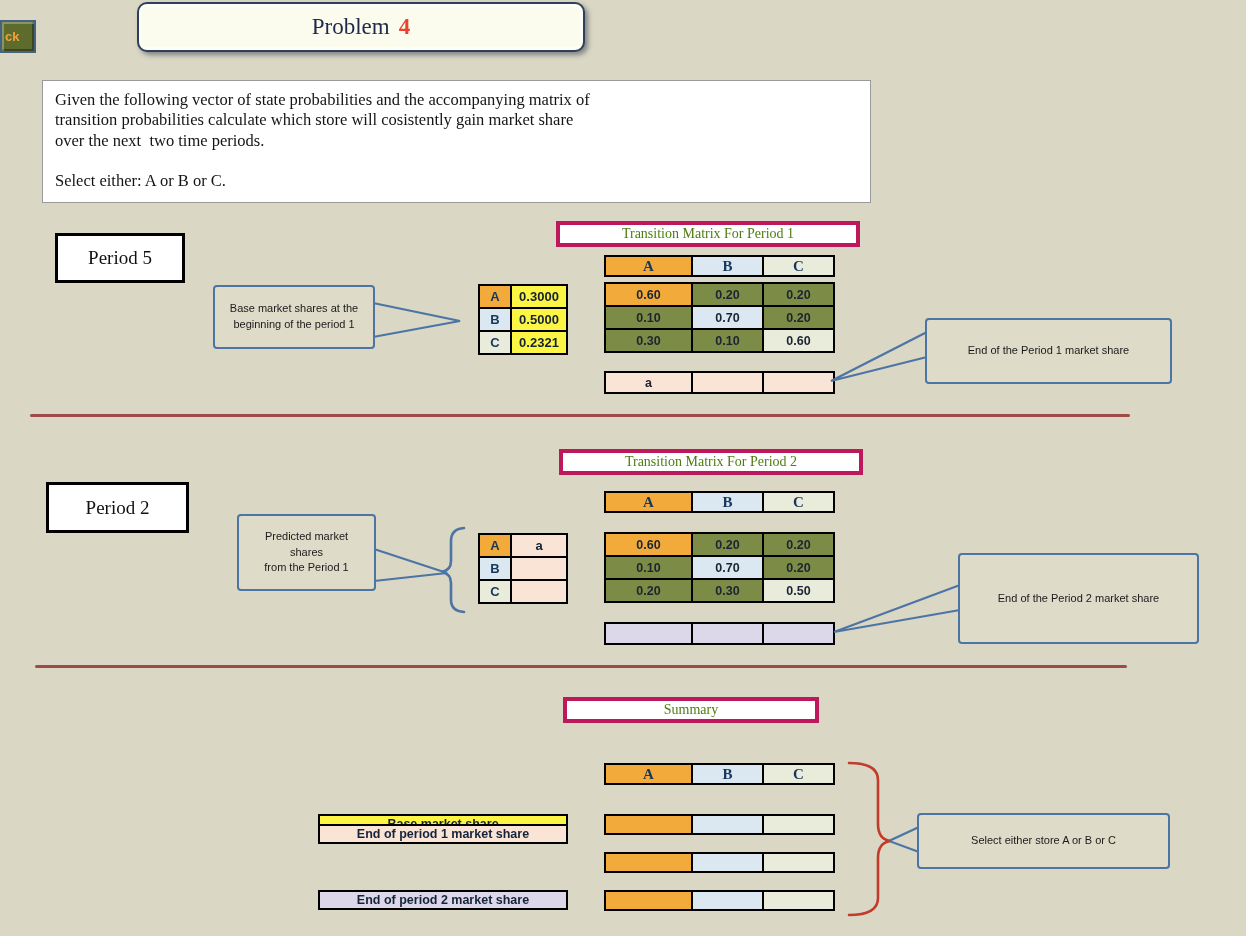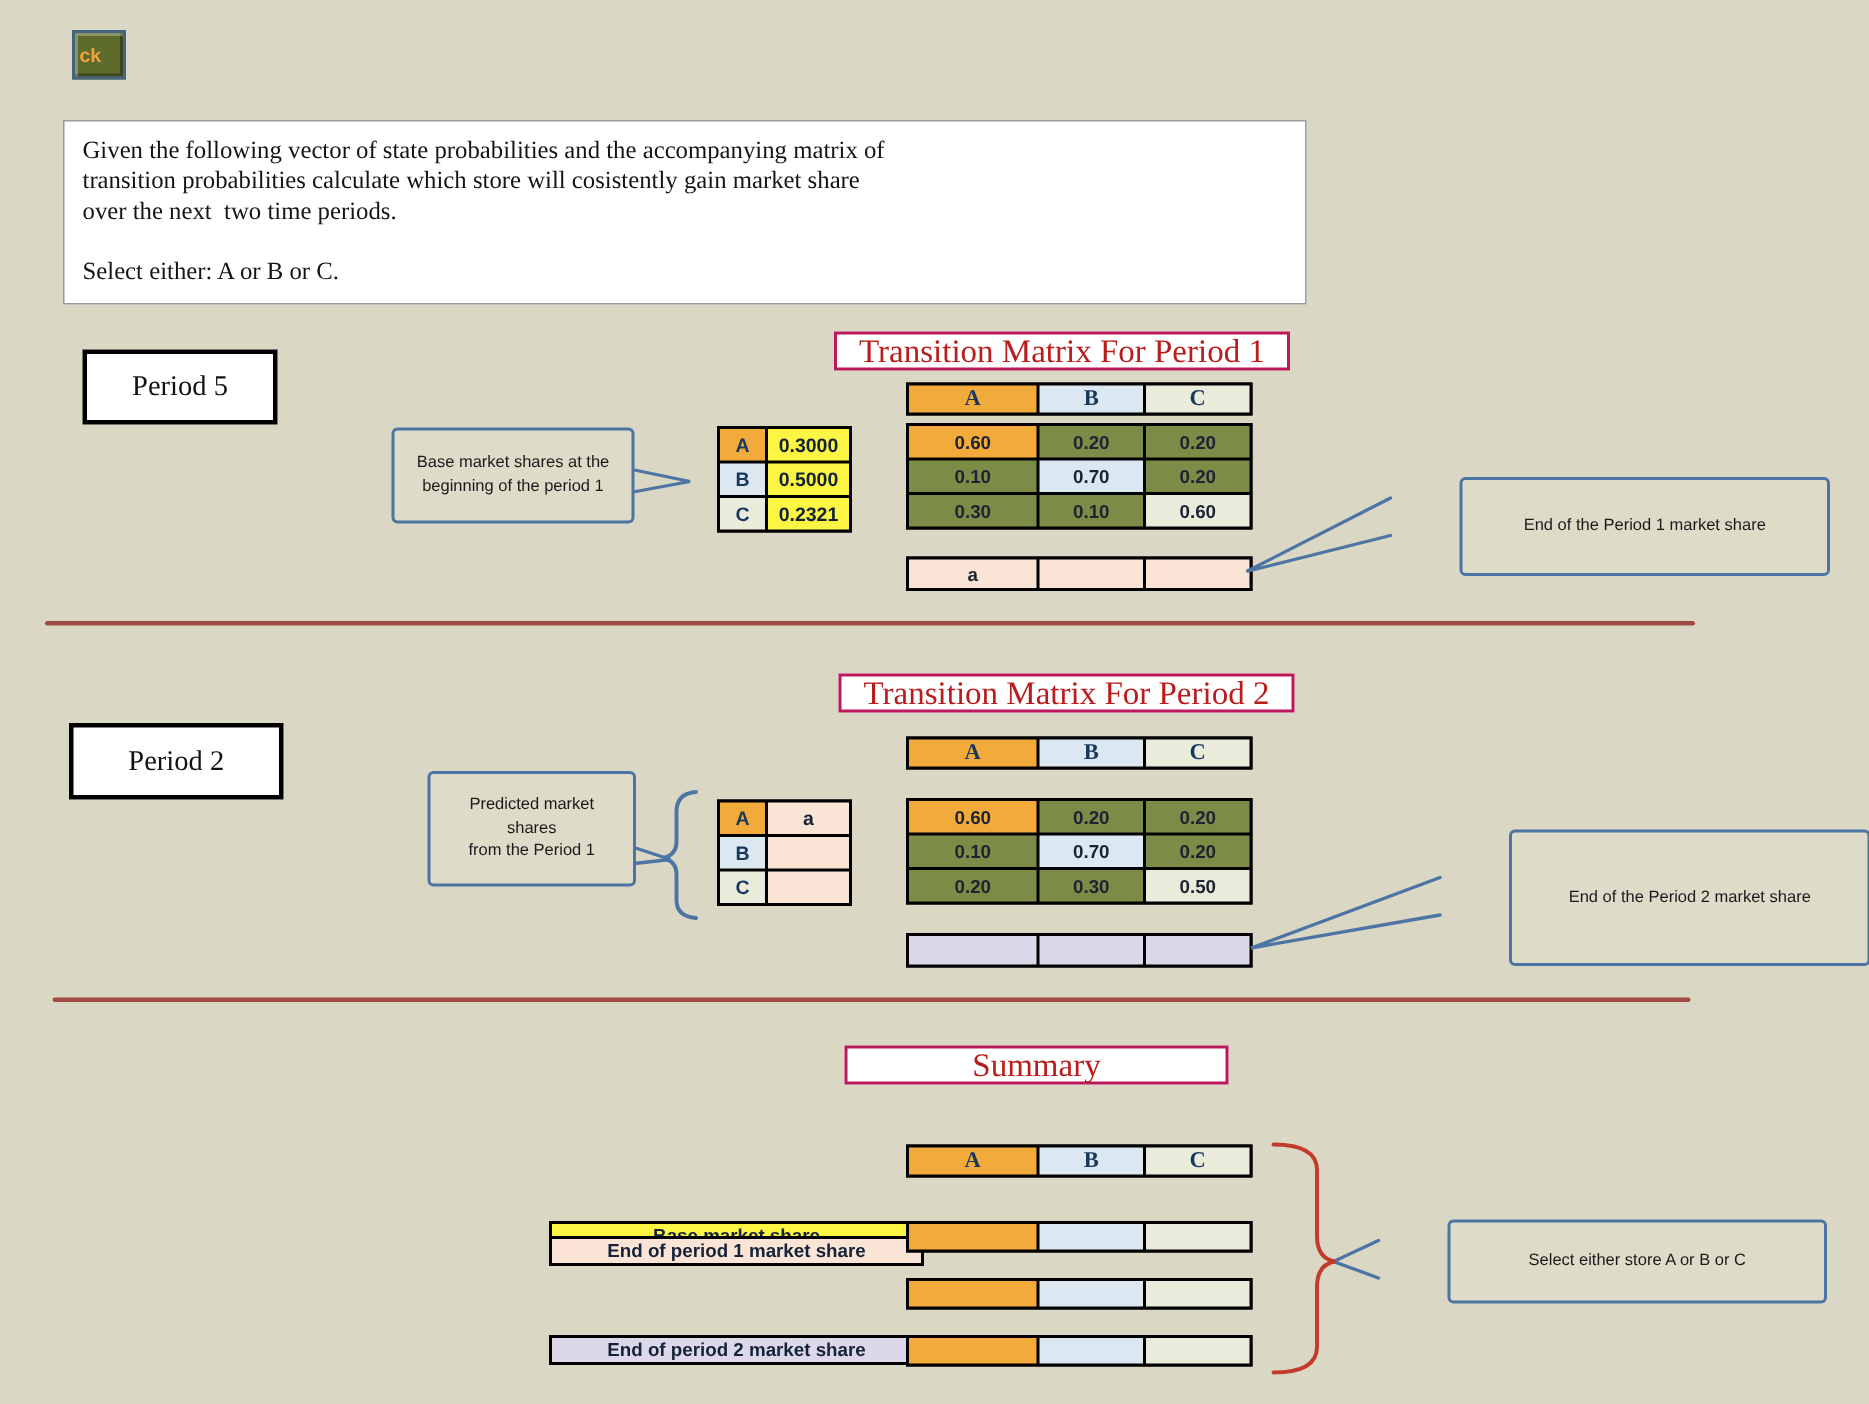--- a/index.html
+++ b/index.html
@@ -1,20 +1,20 @@
 <!DOCTYPE html>
 <html style="--background: #dad7c5; --orange: #f2ab3b; --light-blue: #dbe8f1; --pale-green: #e9ecdb; --olive: #7c8b45; --yellow: #fcf544; --pink: #fae4d6; --lavender: #dcd8e9; --navy: #17375d; --ink: #1c2433; --divider: #9e4b45; --brace-red: #c23b2b; --blue: #4c74a4; --btn-olive: #5d6b2d; --btn-text: #f2a33c; --red-number: #e8432e;"><head>
 <meta charset="utf-8">
 <style>
   html,body{margin:0;padding:0;}
   body{font-family:"Liberation Sans",sans-serif;}
   #stage{position:relative;width:1246px;height:936px;background:var(--background,#dad7c5);overflow:hidden;}
   .abs{position:absolute;box-sizing:border-box;}
   .serif{font-family:"Liberation Serif",serif;}
-  .sans{font-family:"Liberation Sans",sans-serif;margin-left:48px;}
+  .sans{font-family:"Liberation Sans",sans-serif;}
 
   
   .back-btn{left:0;top:20px;width:36px;height:33px;background:var(--btn-olive,#5d6b2d);
     border:2px solid #44637f;box-shadow:inset 2px 2px 0 rgba(255,255,255,.28),inset -2px -2px 0 rgba(0,0,0,.35);
     color:var(--btn-text,#f2a33c);font-weight:bold;font-size:13px;display:flex;align-items:center;padding-left:3px;cursor:pointer;}
 
   
   .title-box{left:137px;top:2px;width:448px;height:50px;background:#fbfbee;border:2px solid #2e4156;border-radius:10px;
     box-shadow:3px 3px 5px rgba(40,50,70,.5), inset 0 0 0 3px rgba(255,255,255,.65);
     display:flex;align-items:center;justify-content:center;font-size:23px;color:#1f2a4a;}
@@ -24,22 +24,22 @@
   .desc-box{left:42px;top:80px;width:829px;height:123px;background:#ffffff;border:1px solid #9a9a9a;
     padding:9px 12px;font-size:16.5px;line-height:1.23;color:#141414;white-space:pre-wrap;}
 
   
   .period-box{background:#fff;border:3px solid #000;display:flex;align-items:center;justify-content:center;
     font-size:19px;color:#111;}
   .p1box{left:55px;top:233px;width:130px;height:50px;}
   .p2box{left:46px;top:482px;width:143px;height:51px;}
 
   
-  .sec-title{background:#fff;border:2px solid #be185d;display:flex;align-items:center;justify-content:center;
-    font-size:22px;color:#b91c1c;}
+  .sec-title{background:#fff;border:4px solid #be185d;display:flex;align-items:center;justify-content:center;
+    font-size:14px;color:#4d7c0f;}
 
   
   .grid{display:grid;background:#000;border:2px solid #000;gap:2px;position:absolute;box-sizing:content-box;}
   .cols3{grid-template-columns:85px 69px 69px;}
   .vec{grid-template-columns:30px 54px;grid-auto-rows:21px;}
   .hdr{grid-auto-rows:18px;}
   .mtx{grid-auto-rows:21px;}
   .rrow{grid-auto-rows:19px;}
   .srow{grid-auto-rows:17px;}
   .cell{display:flex;align-items:center;justify-content:center;font-weight:bold;font-size:12.5px;color:var(--ink,#1c2433);}
@@ -67,20 +67,24 @@
 
   #overlay{position:absolute;left:0;top:0;z-index:5;pointer-events:none;}
 </style>
 </head>
 <body>
 
 <div id="stage">
 
   <div class="abs back-btn sans">ck</div>
 
+  <div class="abs title-box serif">
+    <span>Problem</span>
+    <span class="num">4</span>
+  </div>
 
   <div class="abs desc-box serif">Given the following vector of state probabilities and the accompanying matrix of
 transition probabilities calculate which store will cosistently gain market share
 over the next  two time periods.
 
 Select either: A or B or C.</div>
 
   <div class="abs period-box p1box serif">Period 5</div>
 
   <div class="abs sec-title serif" style="left:556px;top:221px;width:304px;height:26px;">Transition Matrix For Period 1</div>

